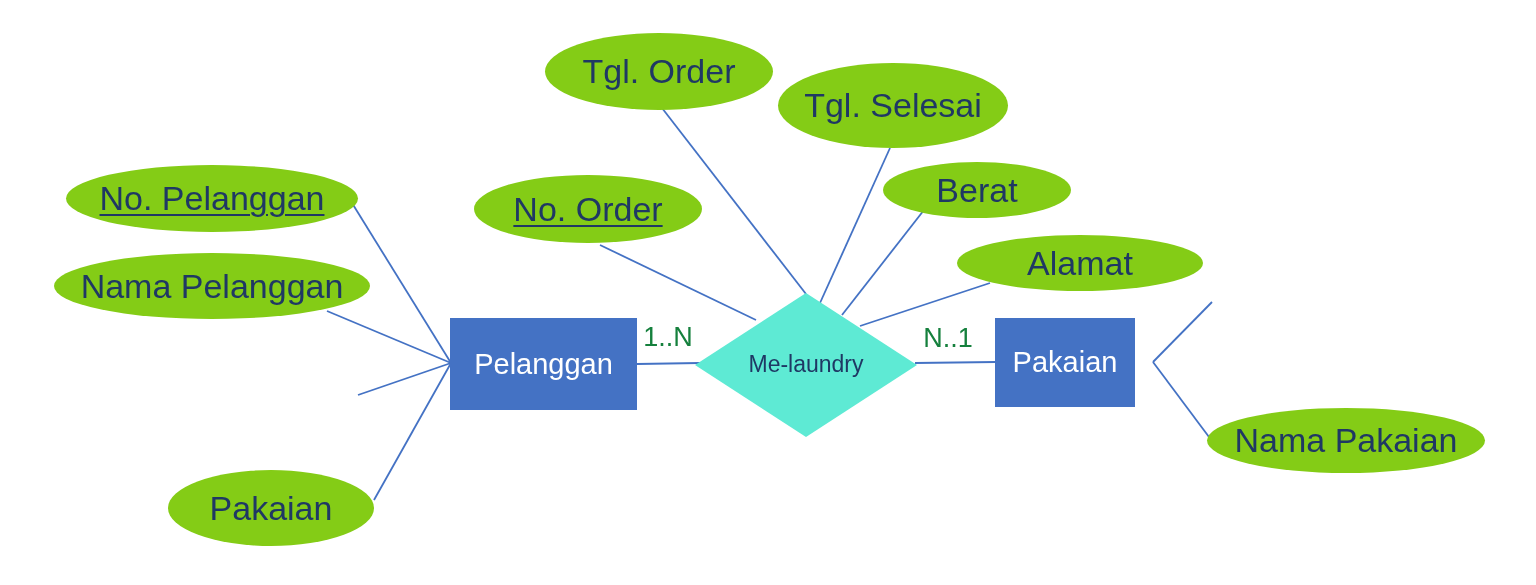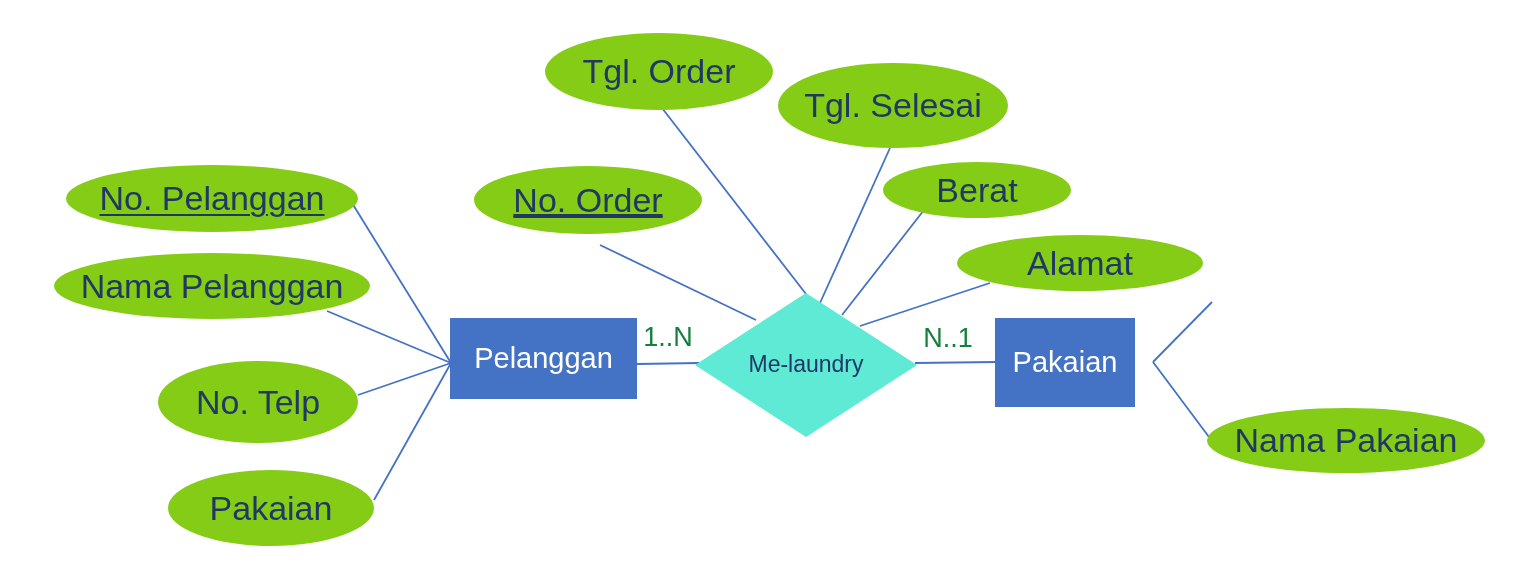--- a/index.html
+++ b/index.html
@@ -86,48 +86,45 @@
     <line x1="1153" y1="362" x2="1212" y2="302"></line>
     <line x1="1153" y1="362" x2="1209" y2="437"></line>
   </svg>
 
   <div class="node ellipse" style="left:54px; top:253px; width:316px; height:66px;">
     <span class="label">Nama Pelanggan</span>
   </div>
   <div class="node ellipse key" style="left:66px; top:165px; width:292px; height:67px;">
     <span class="label">No. Pelanggan</span>
   </div>
-  <div class="node ellipse" style="left:158px; top:361px; width:200px; height:82px;">
-    <span class="label">No. Telp</span>
-  </div>
   <div class="node ellipse" style="left:168px; top:470px; width:206px; height:76px;">
     <span class="label">Pakaian</span>
   </div>
 
-  <div class="node ellipse key" style="left:474px; top:166px; width:228px; height:68px;text-decoration:underline;">
+  <div class="node ellipse key" style="left:474px; top:175px; width:228px; height:68px;">
     <span class="label">No. Order</span>
   </div>
   <div class="node ellipse" style="left:545px; top:33px; width:228px; height:77px;">
     <span class="label">Tgl. Order</span>
   </div>
   <div class="node ellipse" style="left:778px; top:63px; width:230px; height:85px;">
     <span class="label">Tgl. Selesai</span>
   </div>
   <div class="node ellipse" style="left:883px; top:162px; width:188px; height:56px;">
     <span class="label">Berat</span>
   </div>
   <div class="node ellipse" style="left:957px; top:235px; width:246px; height:56px;">
     <span class="label">Alamat</span>
   </div>
 
   <div class="node ellipse" style="left:1207px; top:408px; width:278px; height:65px;">
     <span class="label">Nama Pakaian</span>
   </div>
 
-  <div class="node entity" style="left:450px; top:318px; width:187px; height:81px;">
+  <div class="node entity" style="left:450px; top:318px; width:187px; height:92px;">
     <span class="label">Pelanggan</span>
   </div>
   <div class="node entity" style="left:995px; top:318px; width:140px; height:89px;">
     <span class="label">Pakaian</span>
   </div>
 
   <div class="node diamond" style="left:695px; top:293px; width:222px; height:144px;">
     <span class="label">Me-</span>
     <span class="label">laundry</span>
   </div>

